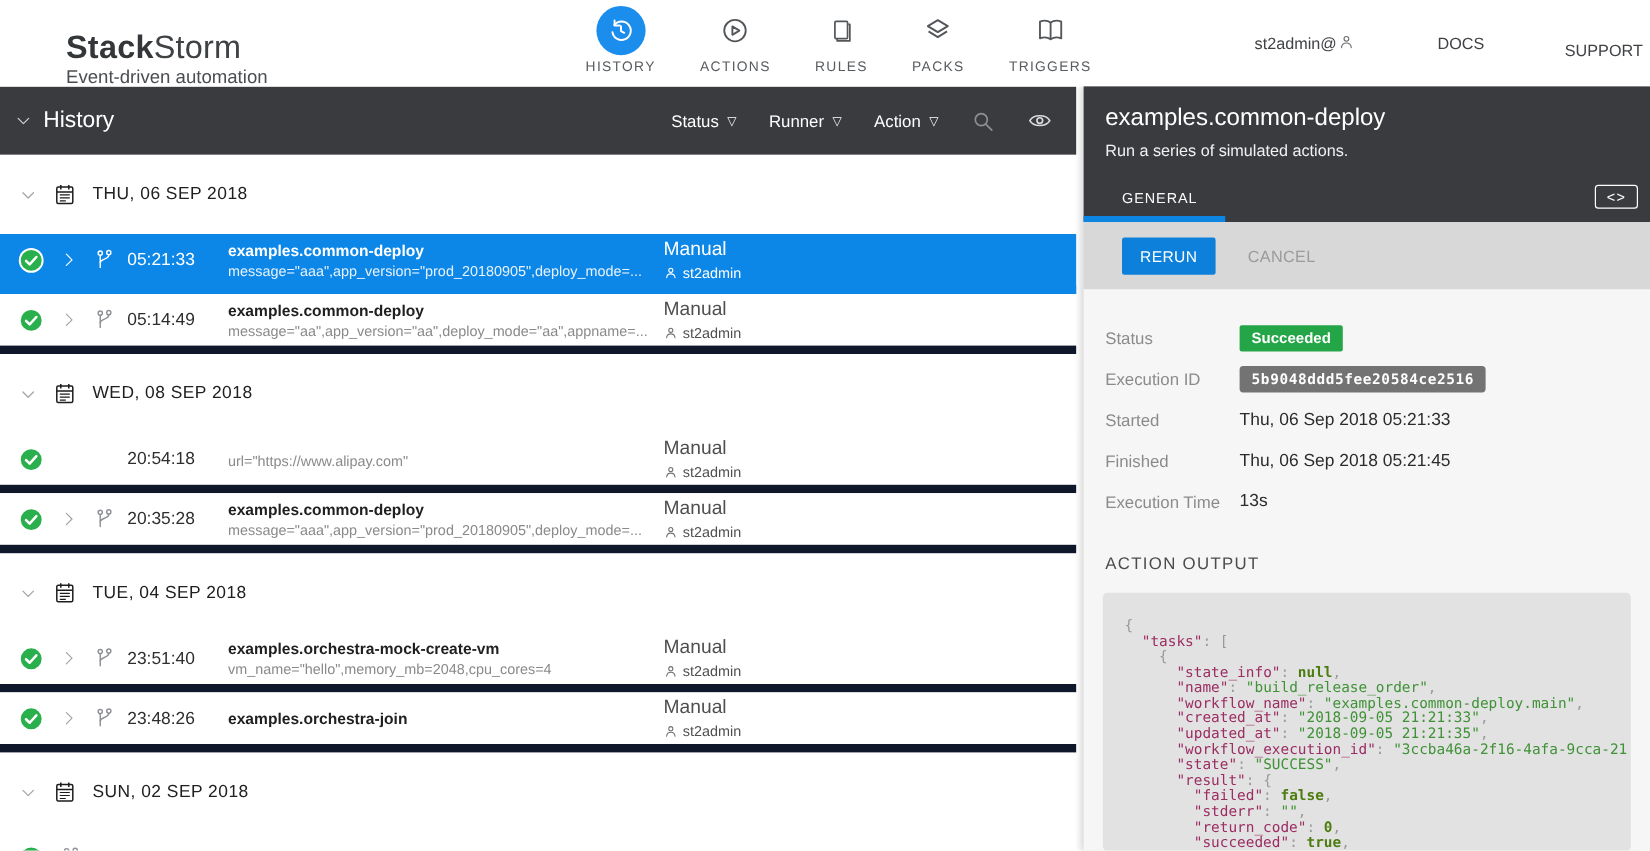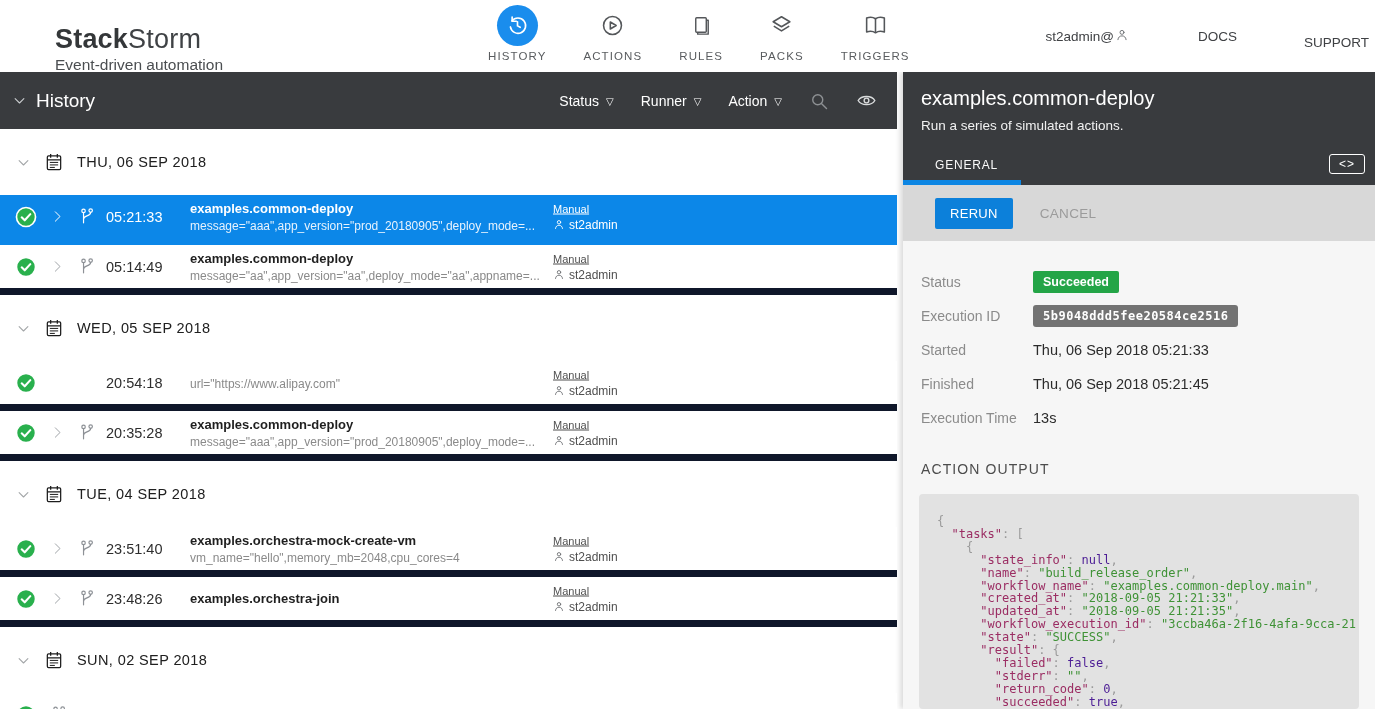--- a/index.html
+++ b/index.html
@@ -50,21 +50,21 @@
          border-bottom:7px solid #0f172a; cursor:pointer; }
   .row.sel { background:#0c87e8; border-bottom-color:#0c87e8; }
   .c-status { margin-left:15px; width:22px; height:22px; flex:none; }
   .c-expand { margin-left:13px; width:15px; height:15px; flex:none; color:#a0a4a8; }
   .c-wf { margin-left:13px; width:19px; height:19px; flex:none; color:#8d9196; }
   .c-time { margin-left:9px; width:72px; flex:none; font-size:14.5px; color:#2e2e2e; }
   .c-main { margin-left:12px; width:352px; overflow:hidden; }
   .name { font-size:13px; font-weight:bold; color:#1f1f1f; white-space:nowrap; }
   .params { font-size:12px; color:#8a8a8a; margin-top:3px; white-space:nowrap; overflow:hidden; }
   .c-meta { position:absolute; left:553px; top:50%; transform:translateY(-50%); }
-  .trigger { font-size:11px; color:#4f4f4f;text-decoration:underline; }
+  .trigger { font-size:16px; color:#4f4f4f; }
   .usr { display:flex; align-items:center; gap:4px; margin-top:3px; font-size:12px; color:#4f4f4f; }
   .usr .picon { color:#6f7275; display:flex; }
   .ph { visibility:hidden; }
   .row.sel .c-expand, .row.sel .c-wf, .row.sel .c-time, .row.sel .name,
   .row.sel .trigger, .row.sel .usr, .row.sel .usr .picon { color:#fff; }
   .row.sel .params { color:#e6f2fd; }
 
   
   .rp { flex:1; margin-left:6px; display:flex; flex-direction:column; background:#f6f6f6;
         box-shadow:-3px 0 5px rgba(0,0,0,.14); }
@@ -92,21 +92,21 @@
           font-size:12px; padding:4px 10px; border-radius:3px; letter-spacing:.5px; }
 
   .out-head { margin:26px 0 0 18px; font-size:14px; color:#4c4c4c; letter-spacing:1.1px; flex:none; }
   .codeblock { margin:17px 16px 0 16px; background:#e2e2e2; border-radius:4px; flex:1;
                padding:21px 0 10px 18px; overflow:hidden;
                font-family:"DejaVu Sans Mono",monospace; font-size:12px; line-height:12.9px; }
   .cl { white-space:pre; }
   .tok-p { color:#9a9a9a; }
   .tok-k { color:#9b2d63; }
   .tok-s { color:#3f9236; }
-  .tok-l { color:#4c1d95; font-weight:normal; }
+  .tok-l { color:#4d7c0f; font-weight:bold; }
 </style>
 </head>
 <body>
 
 <header class="topbar">
   <div class="logo">
     <div class="logo-line"><span class="logo-bold">Stack</span><span>Storm</span></div>
     <div class="tagline">Event-driven automation</div>
   </div>
   <nav class="mainnav" id="mainnav">
@@ -295,21 +295,21 @@
               <path d="M5 9 L12 16 L19 9"></path>
             </svg>
           </span>
           <span class="g-cal">
             <svg viewBox="0 0 24 24" width="20" height="20" fill="none" stroke="#1d1d1d" stroke-width="1.5" stroke-linejoin="round">
               <rect x="4" y="4.5" width="16" height="16.5" rx="1.5"></rect>
               <path d="M8 2.5 V7 M16 2.5 V7 M4 9.5 H20"></path>
               <path d="M7 12.5 H17 M7 15.5 H17 M7 18.5 H13" stroke-width="1.2"></path>
             </svg>
           </span>
-          <span class="g-label">WED, 05 SEP 2018</span>
+          <span class="g-label">WED, 08 SEP 2018</span>
         </div>
         <div class="row">
           <span class="c-status"><svg viewBox="0 0 24 24" width="22" height="22">
               <circle cx="12" cy="12" r="10.4" fill="#29b04d" stroke="#ffffff" stroke-width="1.8"></circle>
               <path d="M7.3 12.4 L10.6 15.6 L16.7 8.9" fill="none" stroke="#fff" stroke-width="2.3" stroke-linecap="round" stroke-linejoin="round"></path>
             </svg></span>
           <span class="c-expand ph"><svg viewBox="0 0 24 24" width="15" height="15" fill="none" stroke="currentColor" stroke-width="1.6" stroke-linecap="round" stroke-linejoin="round">
               <path d="M8.5 4.5 L16 12 L8.5 19.5"></path>
             </svg></span>
           <span class="c-wf ph"><svg viewBox="0 0 24 24" width="19" height="19" fill="none" stroke="currentColor" stroke-width="1.5" stroke-linecap="round">

